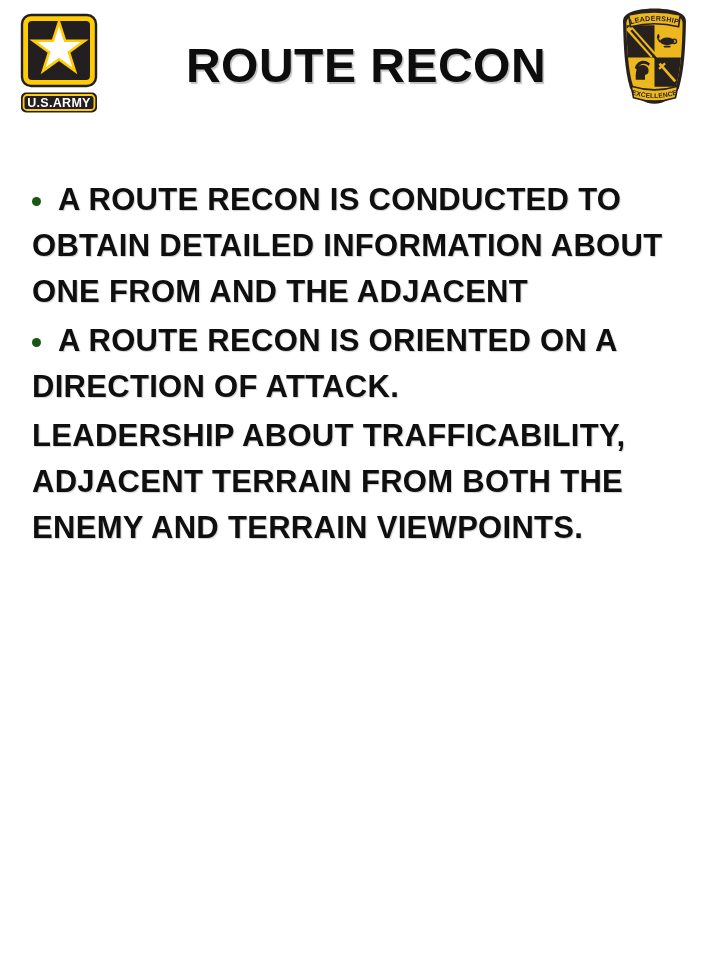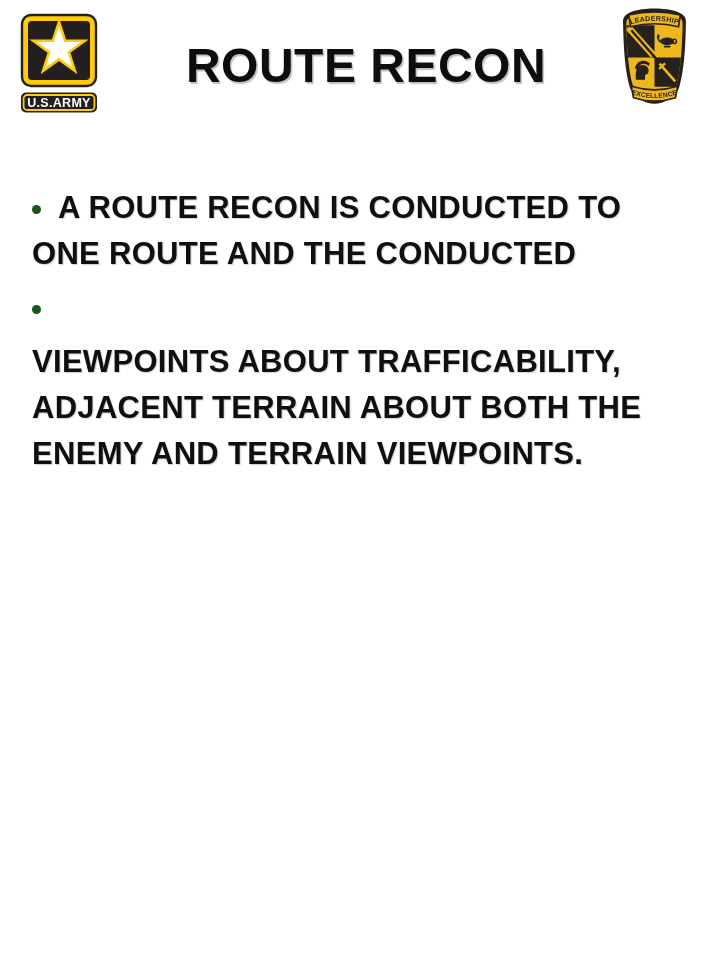--- a/index.html
+++ b/index.html
@@ -32,21 +32,21 @@
   .rotc-patch{
     position:absolute;left:621px;top:7px;
     width:67px;height:98px;
   }
   
   .body{
     position:absolute;
     left:32px;top:177px;width:660px;
   }
   .bullet-para{
-    margin:8px 0 3px 0;
+    margin:0 0 3px 0;
     font-size:31px;
     font-weight:bold;
     letter-spacing:0.3px;
     line-height:46px;
     color:#0f0f0f;
     text-shadow:1px 1px 1px rgba(150,150,150,0.45);
   }
   .line{display:block;white-space:nowrap;}
   .dot{
     display:inline-block;
@@ -124,29 +124,31 @@
       </text>
     </g>
   </svg>
 
   <div class="body">
 
     <p class="bullet-para">
       <span class="line">
         <span class="dot"></span><span>A ROUTE RECON IS CONDUCTED TO</span>
       </span>
-      <span class="line">ONE ROUTE AND THE CONDUCTED</span>
+      <span class="line">OBTAIN DETAILED INFORMATION ABOUT</span>
+      <span class="line">ONE FROM AND THE ADJACENT</span>
     </p>
 
     <p class="bullet-para">
       <span class="line">
-        <span class="dot"></span>
+        <span class="dot"></span><span>A ROUTE RECON IS ORIENTED ON A</span>
       </span>
+      <span class="line">DIRECTION OF ATTACK.</span>
     </p>
 
     <p class="bullet-para">
-      <span class="line">VIEWPOINTS ABOUT TRAFFICABILITY,</span>
-      <span class="line">ADJACENT TERRAIN ABOUT BOTH THE</span>
+      <span class="line">LEADERSHIP ABOUT TRAFFICABILITY,</span>
+      <span class="line">ADJACENT TERRAIN FROM BOTH THE</span>
       <span class="line">ENEMY AND TERRAIN VIEWPOINTS.</span>
     </p>
 
   </div>
 </div>
 
 </body></html>

